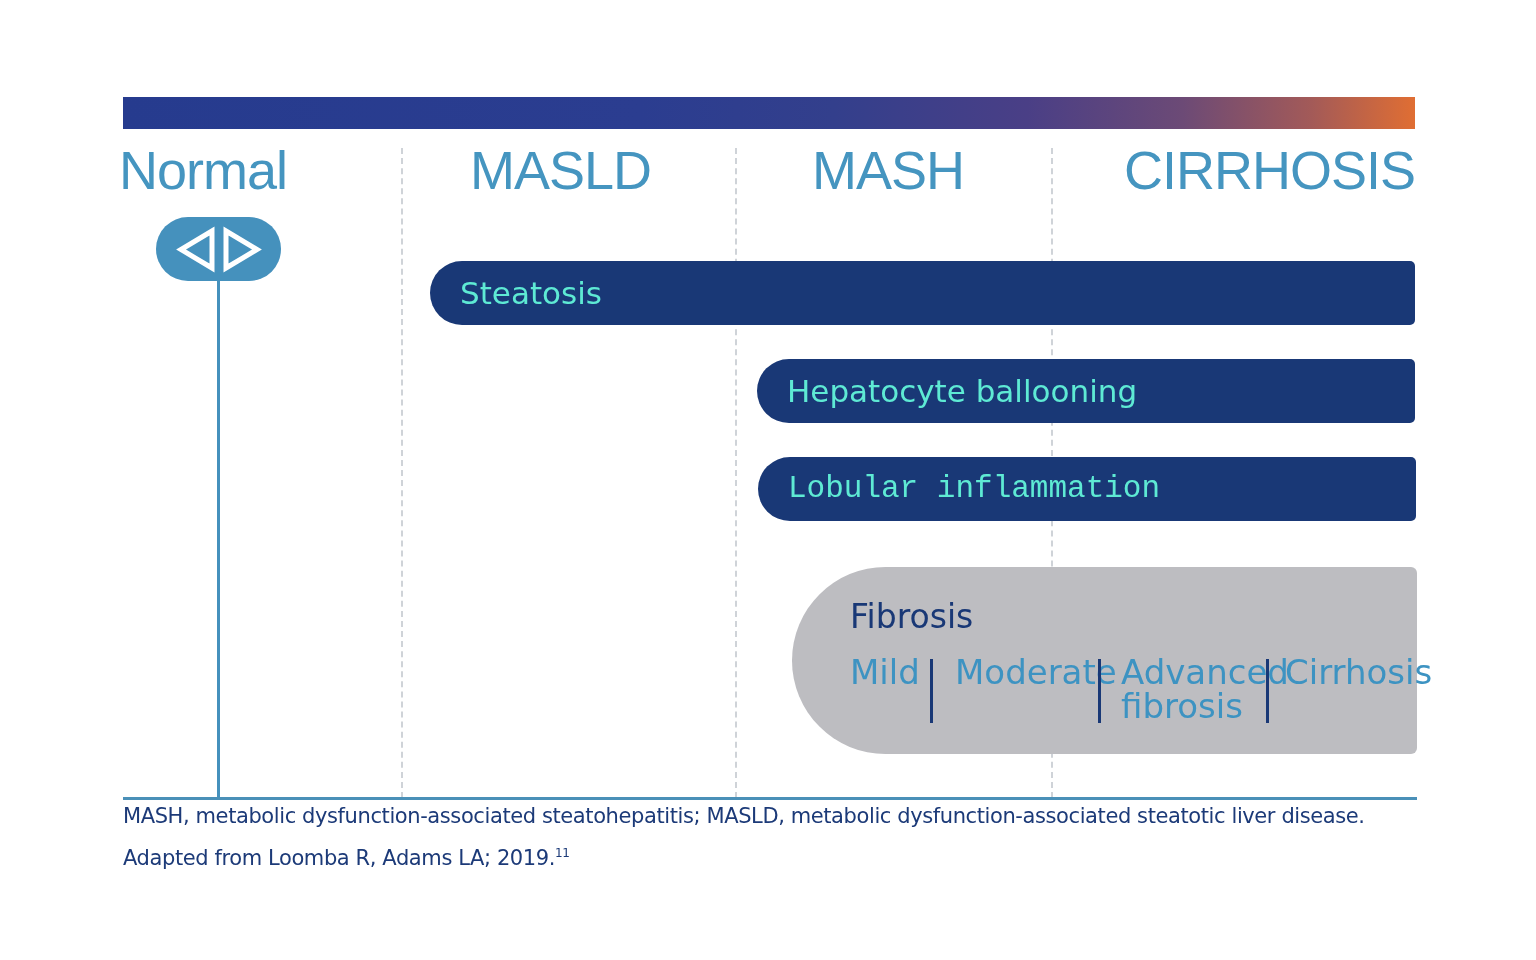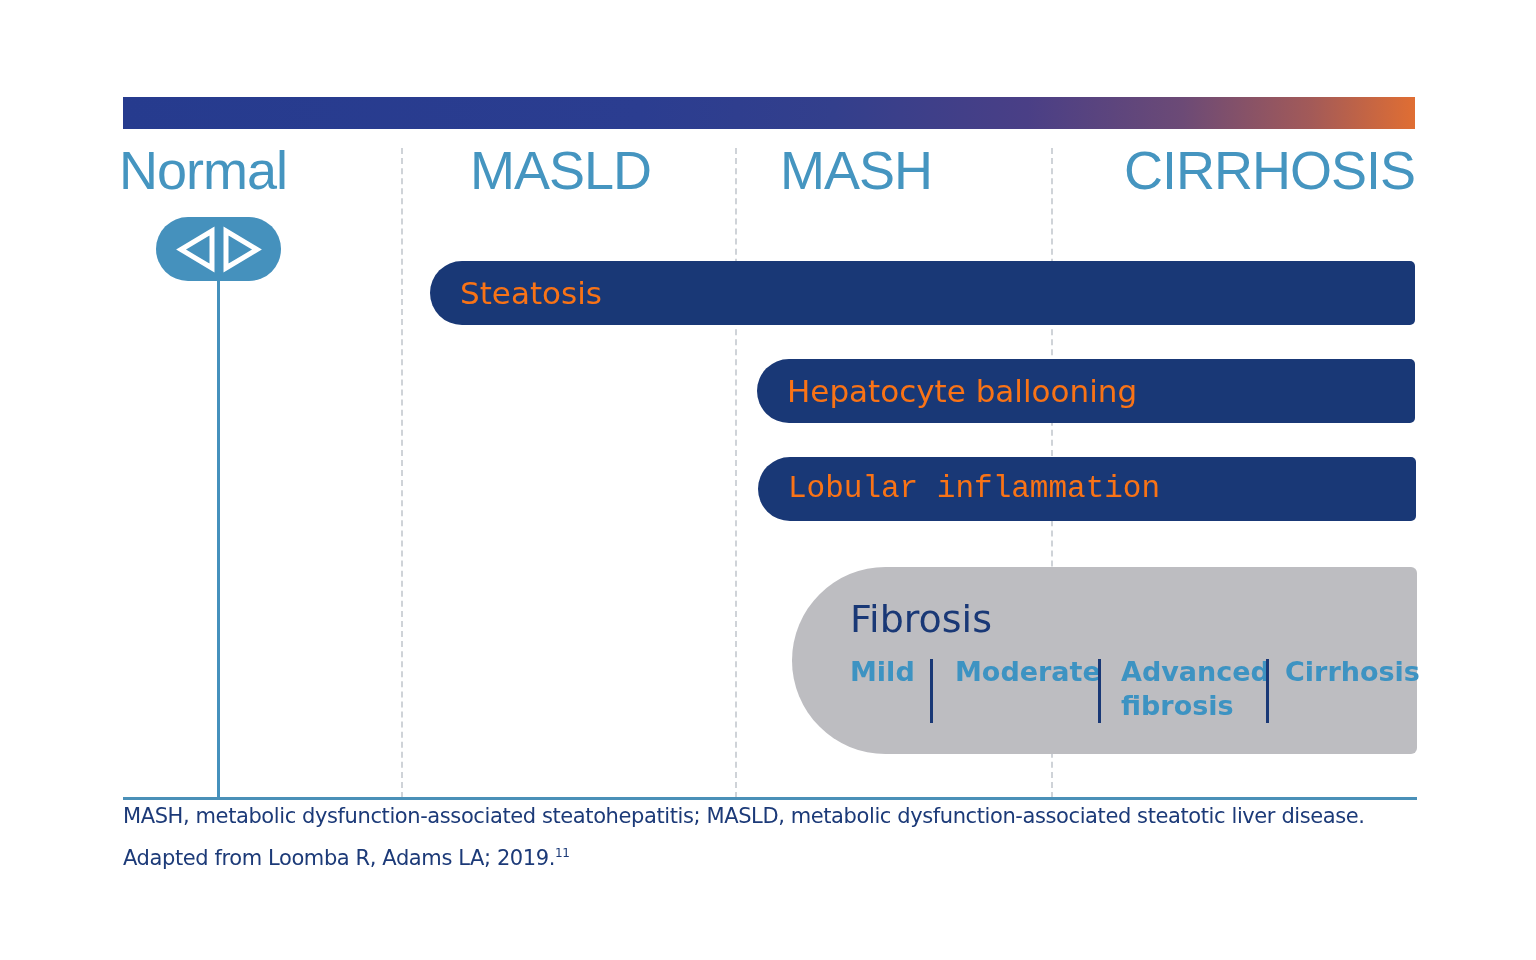--- a/index.html
+++ b/index.html
@@ -10,56 +10,56 @@
     .gradient-bar {
       position: absolute; left: 123px; top: 97px; width: 1292px; height: 32px;
       background: linear-gradient(90deg, #263b8e 0%, #2b3d90 40%, #333f8c 55%, #4a3f86 70%, #6c4a76 82%, #a35a58 92%, #e06e33 100%);
     }
     .stage-label {
       position: absolute; top: 138px; font-size: 54px; color: #4595c0; line-height: 64px;
       font-family: Liberation Sans, sans-serif; letter-spacing: -1px; white-space: nowrap;
     }
     #stage-normal { left: 119px; }
     #stage-masld { left: 470px; }
-    #stage-mash { left: 780px; }
+    #stage-mash { left: 812px; }
     #stage-cirrhosis { right: 121px; }
 
     .dash-line {
       position: absolute; top: 148px; width: 0; height: 650px;
       border-left: 2px dashed #cfd3d8;
     }
     .normal-pill {
       position: absolute; left: 156px; top: 217px; width: 125px; height: 64px;
       background: #4591bd; border-radius: 32px;
     }
     .normal-pill svg { position: absolute; left: 0; top: 0; }
     .normal-stem {
       position: absolute; left: 217px; top: 281px; width: 3px; height: 518px; background: #4591bd;
     }
     .axis-line {
       position: absolute; left: 123px; top: 797px; width: 1294px; height: 3px; background: #4a90b8;
     }
     .feature-bar {
-      position: absolute; height: 64px; background: #193876; color: #f97316;
+      position: absolute; height: 64px; background: #193876; color: #5eead4;
       border-radius: 32px 5px 5px 32px; box-sizing: border-box; padding-left: 30px;
       font-size: 31px; line-height: 64px; white-space: nowrap;
     }
     #bar-steatosis { left: 430px; top: 261px; width: 985px; }
     #bar-ballooning { left: 757px; top: 359px; width: 658px; }
     #bar-lobular { left: 758px; top: 457px; width: 658px; font-family: Liberation Mono, monospace; }
 
     .fibrosis-box {
       position: absolute; left: 792px; top: 567px; width: 625px; height: 187px;
       background: #bdbdc1; border-radius: 94px 6px 6px 94px;
     }
     .fibrosis-title {
-      position: absolute; left: 58px; top: 30px; font-size: 38px; color: #193876;
+      position: absolute; left: 58px; top: 30px; font-size: 33px; color: #193876;
     }
     .fib-stage {
-      position: absolute; top: 88px; font-size: 27px; color: #3d93c2; line-height: 34px; font-weight: bold;
+      position: absolute; top: 88px; font-size: 34px; color: #3d93c2; line-height: 34px;
     }
     .fib-sep {
       position: absolute; top: 92px; width: 3px; height: 64px; background: #193876;
     }
     .footnote {
       position: absolute; left: 123px; font-size: 21px; color: #1c3a78; white-space: nowrap;
       letter-spacing: -0.4px;
     }
     #footnote-source { top: 818px; margin-top: 28px; }
     #footnote-abbrev { top: 804px; }

